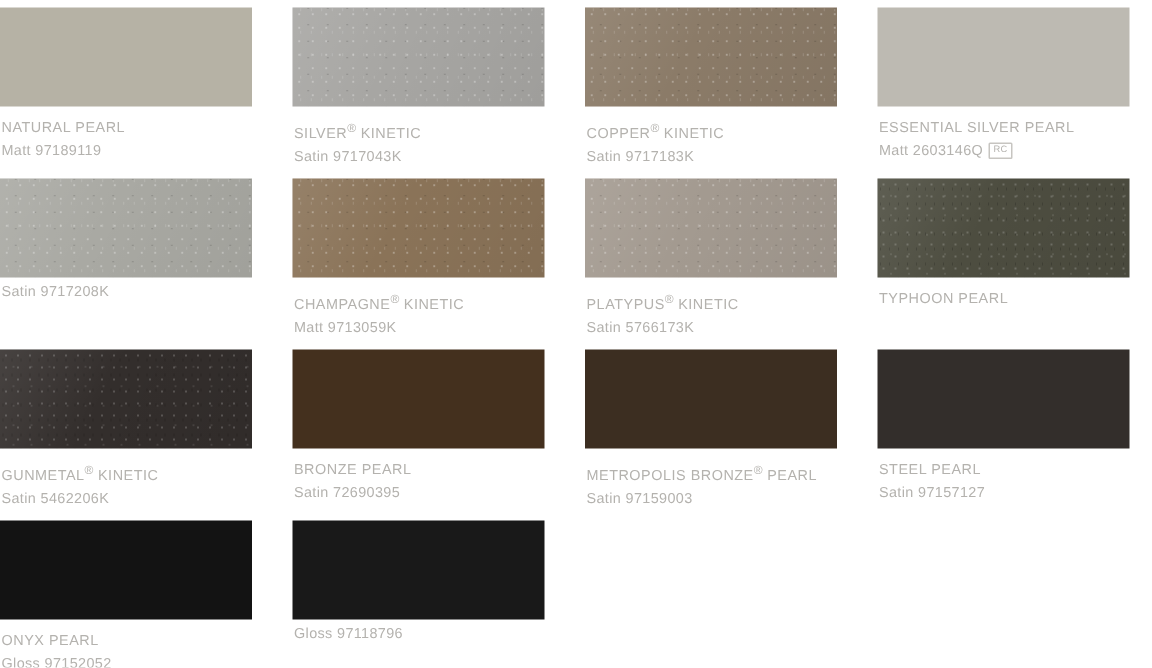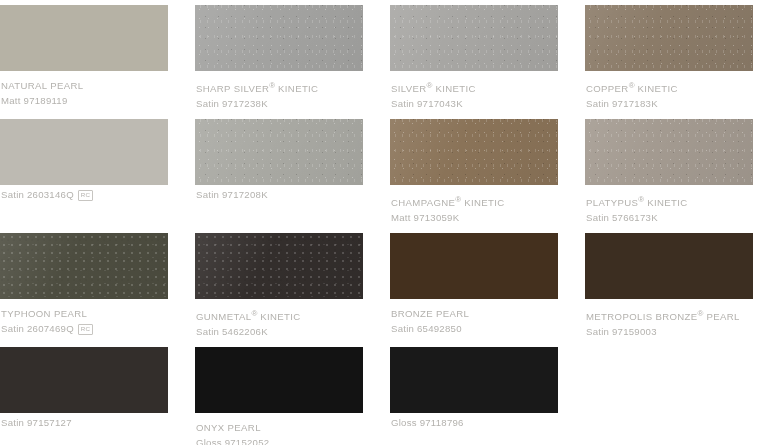--- a/index.html
+++ b/index.html
@@ -89,21 +89,21 @@
   }
 
   .swatch-meta {
     margin: 4px 0 0 1px;
     font-size: 9.6px;
     line-height: 12px;
     letter-spacing: .25px;
     color: #b4b2ae;
     white-space: nowrap;
     display: flex;
-    align-items: flex-end;
+    align-items: flex-start;
   }
   .swatch-meta .meta-text { display: inline-block; }
 
   .rc-badge {
     display: inline-flex;
     align-items: center;
     justify-content: center;
     margin-left: 4px;
     padding: 0 2px;
     min-width: 11px;
@@ -122,44 +122,38 @@
 
 <div id="swatch-grid">
     <div class="swatch-cell">
       <div class="swatch-chip" style="background-color: rgb(182, 178, 165);"></div>
       <div class="swatch-name">NATURAL PEARL</div>
       <div class="swatch-meta">
         <span class="meta-text">Matt 97189119</span>
       </div>
     </div>
     <div class="swatch-cell">
-      <div class="swatch-chip textured sheen" style="background-color: rgb(163, 163, 161);"></div>
-      <div class="swatch-name">SHARP SILVER<span class="reg">®</span> KINETIC</div>
-      <div class="swatch-meta">
-        <span class="meta-text">Satin 9717238K</span>
-      </div>
-    </div>
-    <div class="swatch-cell">
       <div class="swatch-chip textured sheen" style="background-color: rgb(167, 166, 163);"></div>
       <div class="swatch-name">SILVER<span class="reg">®</span> KINETIC</div>
       <div class="swatch-meta">
         <span class="meta-text">Satin 9717043K</span>
       </div>
     </div>
     <div class="swatch-cell">
       <div class="swatch-chip textured sheen" style="background-color: rgb(139, 123, 104);"></div>
       <div class="swatch-name">COPPER<span class="reg">®</span> KINETIC</div>
       <div class="swatch-meta">
         <span class="meta-text">Satin 9717183K</span>
       </div>
     </div>
     <div class="swatch-cell">
       <div class="swatch-chip" style="background-color: rgb(189, 186, 178);"></div>
-      <div class="swatch-meta">
-        <span class="meta-text">Satin 2603146Q</span>
+      <div class="swatch-name">ESSENTIAL SILVER PEARL</div>
+      <div class="swatch-meta">
+        <span class="meta-text">Matt 2603146Q</span>
         <span class="rc-badge">RC</span>
       </div>
     </div>
     <div class="swatch-cell">
       <div class="swatch-chip textured sheen" style="background-color: rgb(169, 169, 163);"></div>
       <div class="swatch-meta">
         <span class="meta-text">Satin 9717208K</span>
       </div>
     </div>
     <div class="swatch-cell">
@@ -172,48 +166,45 @@
     <div class="swatch-cell">
       <div class="swatch-chip textured sheen" style="background-color: rgb(163, 154, 144);"></div>
       <div class="swatch-name">PLATYPUS<span class="reg">®</span> KINETIC</div>
       <div class="swatch-meta">
         <span class="meta-text">Satin 5766173K</span>
       </div>
     </div>
     <div class="swatch-cell">
       <div class="swatch-chip textured sheen dark" style="background-color: rgb(77, 77, 64);"></div>
       <div class="swatch-name">TYPHOON PEARL</div>
-      <div class="swatch-meta">
-        <span class="meta-text">Satin 2607469Q</span>
-        <span class="rc-badge">RC</span>
-      </div>
     </div>
     <div class="swatch-cell">
       <div class="swatch-chip textured sheen dark" style="background-color: rgb(51, 46, 44);"></div>
       <div class="swatch-name">GUNMETAL<span class="reg">®</span> KINETIC</div>
       <div class="swatch-meta">
         <span class="meta-text">Satin 5462206K</span>
       </div>
     </div>
     <div class="swatch-cell">
       <div class="swatch-chip dark" style="background-color: rgb(68, 48, 30);"></div>
       <div class="swatch-name">BRONZE PEARL</div>
       <div class="swatch-meta">
-        <span class="meta-text">Satin 65492850</span>
+        <span class="meta-text">Satin 72690395</span>
       </div>
     </div>
     <div class="swatch-cell">
       <div class="swatch-chip dark" style="background-color: rgb(60, 46, 33);"></div>
       <div class="swatch-name">METROPOLIS BRONZE<span class="reg">®</span> PEARL</div>
       <div class="swatch-meta">
         <span class="meta-text">Satin 97159003</span>
       </div>
     </div>
     <div class="swatch-cell">
       <div class="swatch-chip dark" style="background-color: rgb(51, 46, 43);"></div>
+      <div class="swatch-name">STEEL PEARL</div>
       <div class="swatch-meta">
         <span class="meta-text">Satin 97157127</span>
       </div>
     </div>
     <div class="swatch-cell">
       <div class="swatch-chip dark" style="background-color: rgb(19, 19, 19);"></div>
       <div class="swatch-name">ONYX PEARL</div>
       <div class="swatch-meta">
         <span class="meta-text">Gloss 97152052</span>
       </div>

